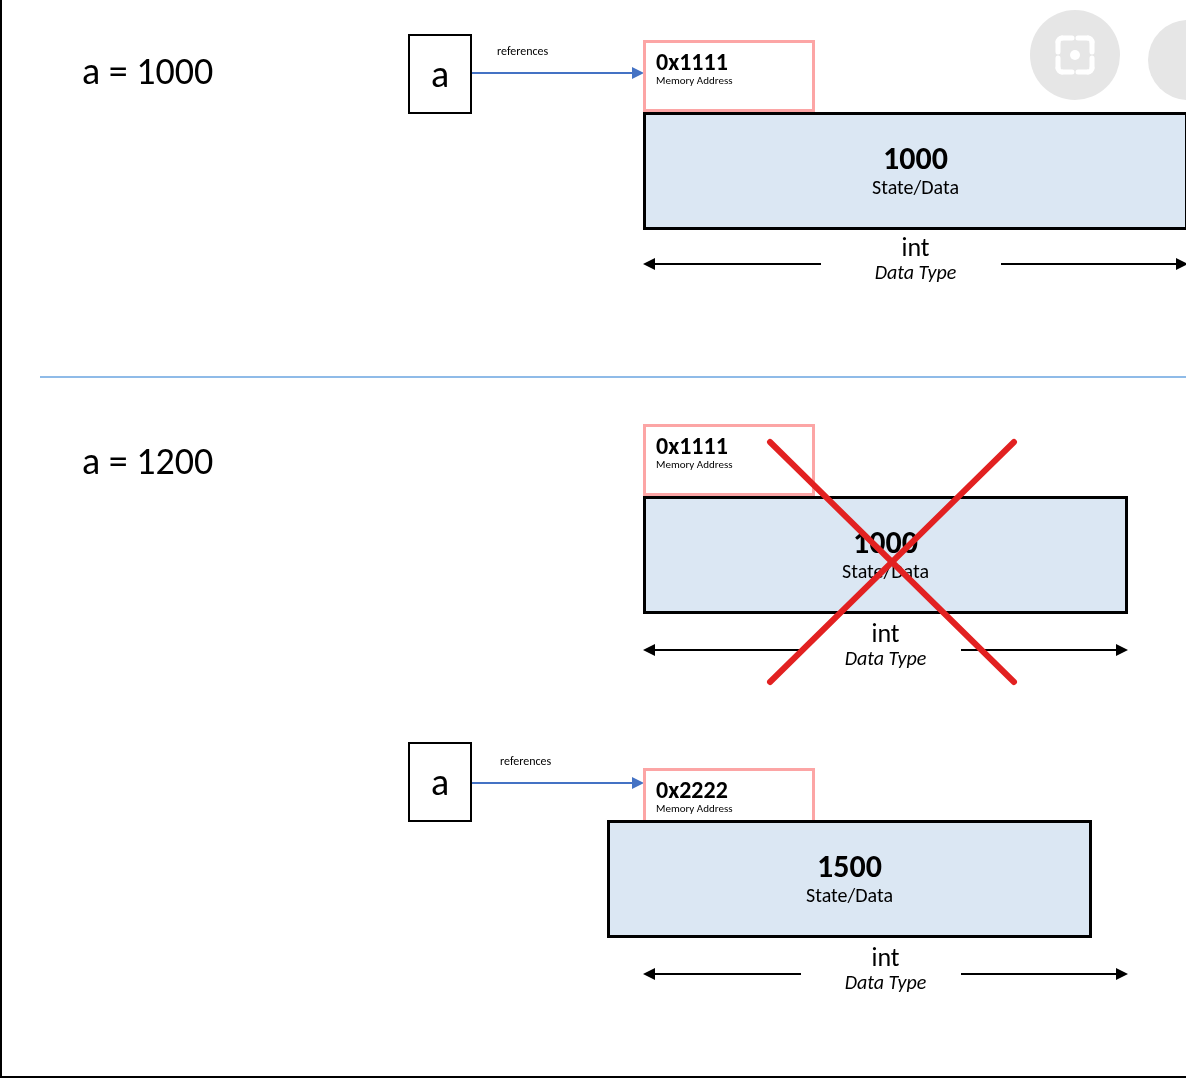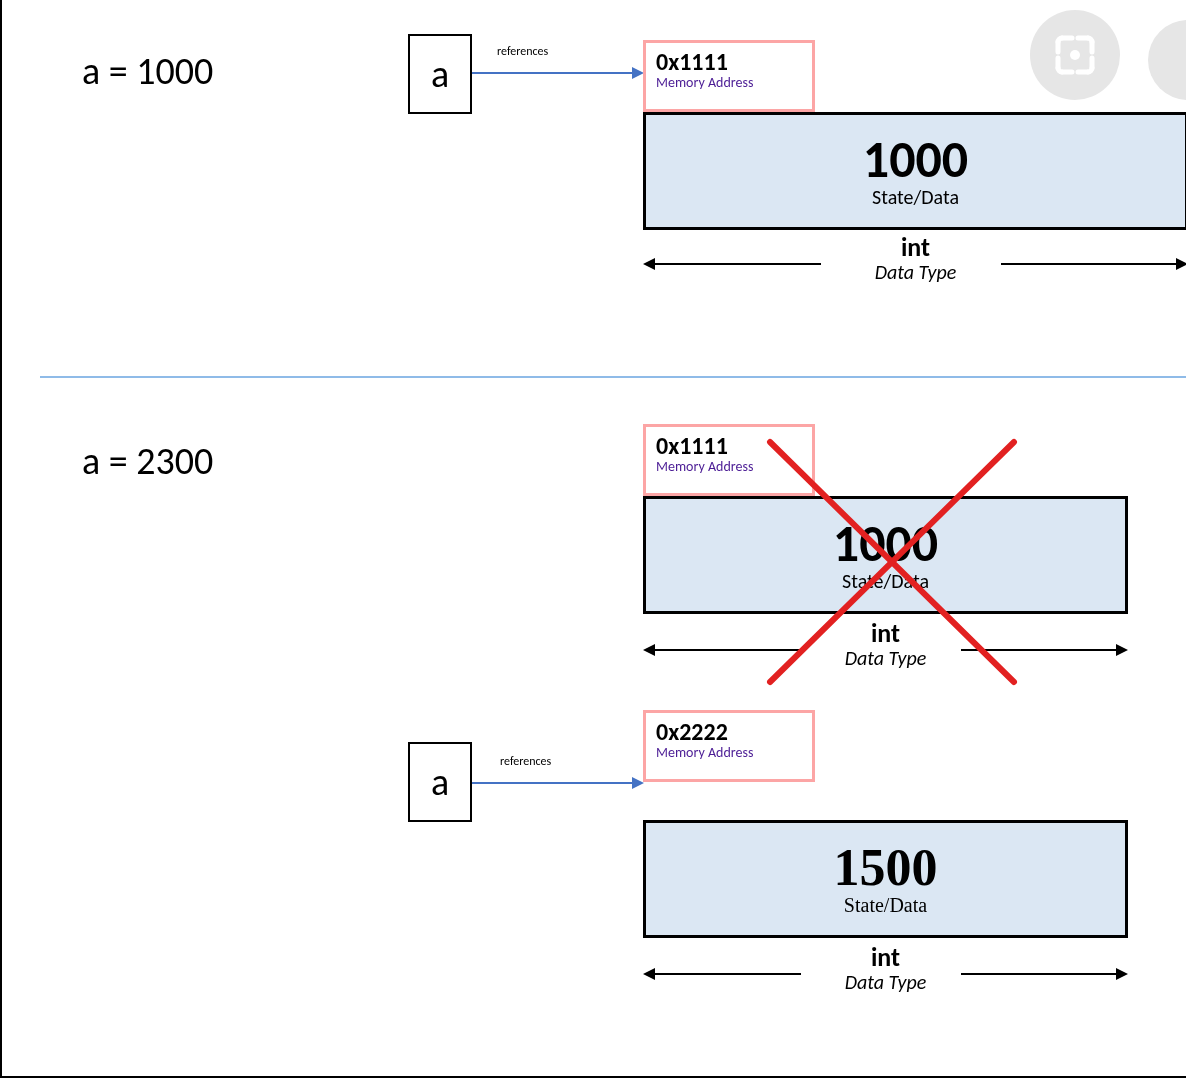--- a/index.html
+++ b/index.html
@@ -42,52 +42,52 @@
     width: 172px;
     height: 72px;
     padding: 6px 10px;
   }
   .addr-box .addr {
     font-size: 24px;
     font-weight: 700;
     line-height: 1.1;
   }
   .addr-box .addr-sub {
-    font-size: 14px;
-    color: #4c1d95;
+    font-size: 11px;
+    color: #000000;
     line-height: 1.1;
   }
   .state-box {
     border: 3px solid #000;
     background: #dbe7f3;
     height: 118px;
     display: flex;
     flex-direction: column;
     align-items: center;
     justify-content: center;
   }
   .state-box .val {
-    font-size: 52px;
+    font-size: 32px;
     font-weight: 700;
     line-height: 1.0;
   }
   .state-box .val-sub {
     font-size: 20px;
     font-weight: 400;
     text-align: right;
   }
   .type-stack {
     display: flex;
     flex-direction: column;
     align-items: center;
     width: 100%;
   }
   .type-stack .dtype {
     font-size: 26px;
-    font-weight: 700;
+    font-weight: 400;
     line-height: 1.0;
   }
   .type-stack .dtype-sub {
     font-size: 20px;
     font-style: italic;
   }
 
   
   .divider {
     width: 1148px;
@@ -159,21 +159,21 @@
 
   <svg class="abs" style="top:254px; left:641px;" width="545" height="20">
     <line x1="12" y1="10" x2="178" y2="10" stroke="#000" stroke-width="2"></line>
     <polygon points="12,4 0,10 12,16" fill="#000"></polygon>
     <line x1="358" y1="10" x2="533" y2="10" stroke="#000" stroke-width="2"></line>
     <polygon points="533,4 545,10 533,16" fill="#000"></polygon>
   </svg>
 
   <div class="abs divider" style="top:376px; left:38px;"></div>
 
-  <div class="abs assignment" style="top:438px; left:80px;">a = 2300</div>
+  <div class="abs assignment" style="top:438px; left:80px;">a = 1200</div>
 
   <div class="abs addr-box" style="top:424px; left:641px;">
     <div class="addr">0x1111</div>
     <div class="addr-sub">Memory Address</div>
   </div>
   <div class="abs state-box" style="top:496px; left:641px; width:485px;">
     <div class="val">1000</div>
     <div class="val-sub">State/Data</div>
   </div>
   <div class="abs type-stack" style="top:620px; left:641px; width:485px;">
@@ -194,25 +194,25 @@
 
   <div class="abs var-box" style="top:742px; left:406px;">
     <span>a</span>
   </div>
   <div class="abs ref-label" style="top:754px; left:498px;">references</div>
   <svg class="abs" style="top:774px; left:470px;" width="172" height="18">
     <line x1="0" y1="9" x2="160" y2="9" stroke="#4472c4" stroke-width="2"></line>
     <polygon points="160,3 172,9 160,15" fill="#4472c4"></polygon>
   </svg>
 
-  <div class="abs addr-box" style="top:710px; left:641px;">
+  <div class="abs addr-box" style="top:768px; left:641px;">
     <div class="addr">0x2222</div>
     <div class="addr-sub">Memory Address</div>
   </div>
-  <div class="abs state-box" style="top:820px; left:641px; width:485px;font-family:Liberation Serif, serif;">
+  <div class="abs state-box" style="top:820px; left:605px; width:485px;">
     <div class="val">1500</div>
     <div class="val-sub">State/Data</div>
   </div>
   <div class="abs type-stack" style="top:944px; left:641px; width:485px;">
     <div class="dtype">int</div>
     <div class="dtype-sub">Data Type</div>
   </div>
   <svg class="abs" style="top:964px; left:641px;" width="485" height="20">
     <line x1="12" y1="10" x2="158" y2="10" stroke="#000" stroke-width="2"></line>
     <polygon points="12,4 0,10 12,16" fill="#000"></polygon>

